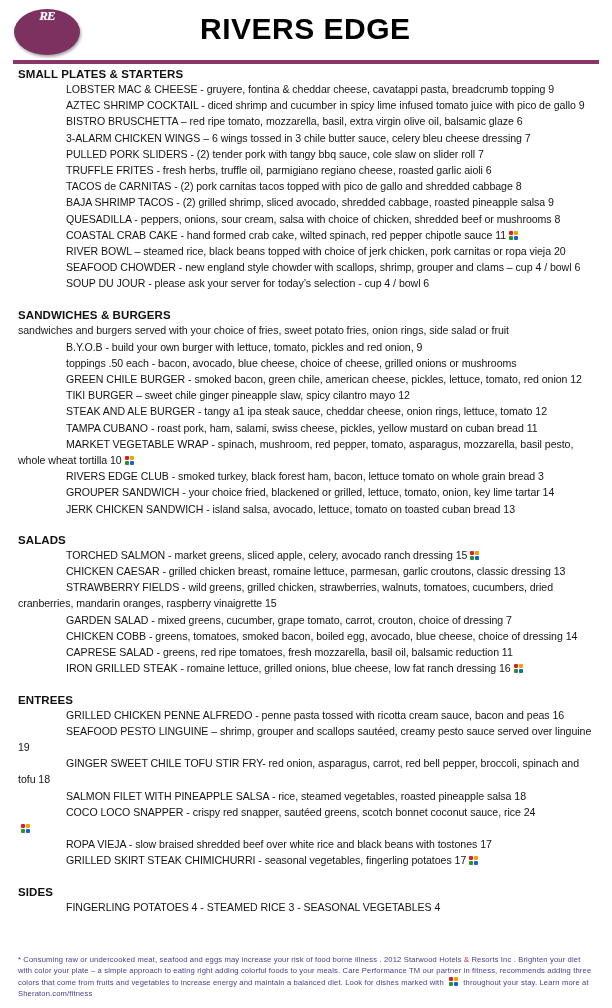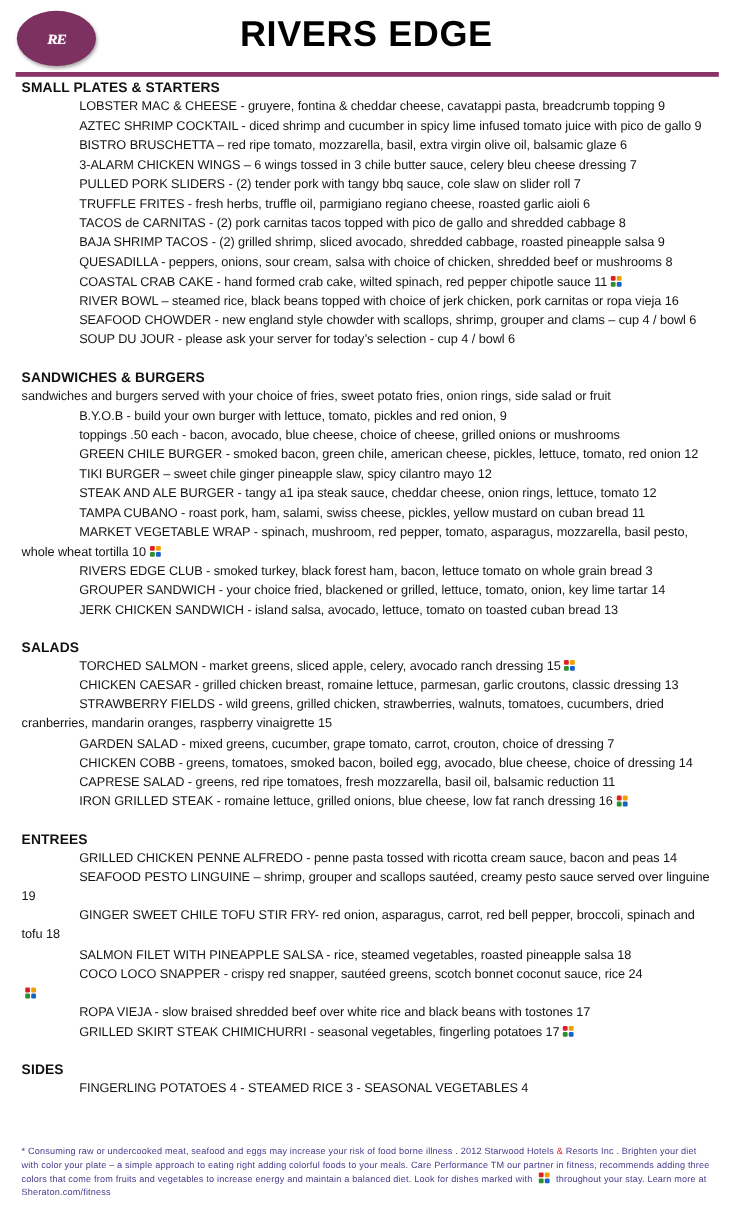--- a/index.html
+++ b/index.html
@@ -26,21 +26,21 @@
   .logo-badge {
     position: absolute;
     left: 14px;
     top: 9px;
     width: 66px;
     height: 46px;
     border-radius: 50%;
     background: #7d3161;
     box-shadow: 1px 2px 3px rgba(0,0,0,0.35);
     display: flex;
-    align-items: center;
+    align-items: flex-start;
     justify-content: center;
   }
   .logo-mono {
     color: #ffffff;
     font-family: "Liberation Serif", serif;
     font-style: italic;
     font-weight: bold;
     font-size: 13px;
     letter-spacing: -1px;
     line-height: 1;
@@ -150,21 +150,21 @@
       <div class="item"><span class="name">LOBSTER MAC &amp; CHEESE - gruyere, fontina &amp; cheddar cheese, cavatappi pasta, breadcrumb topping 9</span></div>
       <div class="item"><span class="name">AZTEC SHRIMP COCKTAIL - diced shrimp and cucumber in spicy lime infused tomato juice with pico de gallo 9</span></div>
       <div class="item"><span class="name">BISTRO BRUSCHETTA – red ripe tomato, mozzarella, basil, extra virgin olive oil, balsamic glaze 6</span></div>
       <div class="item"><span class="name">3-ALARM CHICKEN WINGS – 6 wings tossed in 3 chile butter sauce, celery bleu cheese dressing 7</span></div>
       <div class="item"><span class="name">PULLED PORK SLIDERS - (2) tender pork with tangy bbq sauce, cole slaw on slider roll 7</span></div>
       <div class="item"><span class="name">TRUFFLE FRITES - fresh herbs, truffle oil, parmigiano regiano cheese, roasted garlic aioli 6</span></div>
       <div class="item"><span class="name">TACOS de CARNITAS - (2) pork carnitas tacos topped with pico de gallo and shredded cabbage 8</span></div>
       <div class="item"><span class="name">BAJA SHRIMP TACOS - (2) grilled shrimp, sliced avocado, shredded cabbage, roasted pineapple salsa 9</span></div>
       <div class="item"><span class="name">QUESADILLA - peppers, onions, sour cream, salsa with choice of chicken, shredded beef or mushrooms 8</span></div>
       <div class="item"><span class="name">COASTAL CRAB CAKE - hand formed crab cake, wilted spinach, red pepper chipotle sauce 11</span><span class="pinwheel"><i></i><i></i><i></i><i></i></span></div>
-      <div class="item"><span class="name">RIVER BOWL – steamed rice, black beans topped with choice of jerk chicken, pork carnitas or ropa vieja 16</span></div>
+      <div class="item"><span class="name">RIVER BOWL – steamed rice, black beans topped with choice of jerk chicken, pork carnitas or ropa vieja 20</span></div>
       <div class="item"><span class="name">SEAFOOD CHOWDER - new england style chowder with scallops, shrimp, grouper and clams – cup 4 / bowl 6</span></div>
       <div class="item"><span class="name">SOUP DU JOUR - please ask your server for today’s selection - cup 4 / bowl 6</span></div>
     </div>
     <div class="section-gap"></div>
     <div class="section">
       <div class="section-title">SANDWICHES &amp; BURGERS</div>
       <div class="section-note">sandwiches and burgers served with your choice of fries, sweet potato fries, onion rings, side salad or fruit</div>
       <div class="item"><span class="name">B.Y.O.B - build your own burger with lettuce, tomato, pickles and red onion, 9</span></div>
       <div class="item"><span class="name">toppings .50 each - bacon, avocado, blue cheese, choice of cheese, grilled onions or mushrooms</span></div>
       <div class="item"><span class="name">GREEN CHILE BURGER - smoked bacon, green chile, american cheese, pickles, lettuce, tomato, red onion 12</span></div>
@@ -183,21 +183,21 @@
       <div class="item"><span class="name">CHICKEN CAESAR - grilled chicken breast, romaine lettuce, parmesan, garlic croutons, classic dressing 13</span></div>
       <div class="item"><span class="name">STRAWBERRY FIELDS - wild greens, grilled chicken, strawberries, walnuts, tomatoes, cucumbers, dried cranberries, mandarin oranges, raspberry vinaigrette 15</span></div>
       <div class="item"><span class="name">GARDEN SALAD - mixed greens, cucumber, grape tomato, carrot, crouton, choice of dressing 7</span></div>
       <div class="item"><span class="name">CHICKEN COBB - greens, tomatoes, smoked bacon, boiled egg, avocado, blue cheese, choice of dressing 14</span></div>
       <div class="item"><span class="name">CAPRESE SALAD - greens, red ripe tomatoes, fresh mozzarella, basil oil, balsamic reduction 11</span></div>
       <div class="item"><span class="name">IRON GRILLED STEAK - romaine lettuce, grilled onions, blue cheese, low fat ranch dressing 16</span><span class="pinwheel"><i></i><i></i><i></i><i></i></span></div>
     </div>
     <div class="section-gap"></div>
     <div class="section">
       <div class="section-title">ENTREES</div>
-      <div class="item"><span class="name">GRILLED CHICKEN PENNE ALFREDO - penne pasta tossed with ricotta cream sauce, bacon and peas 14</span></div>
+      <div class="item"><span class="name">GRILLED CHICKEN PENNE ALFREDO - penne pasta tossed with ricotta cream sauce, bacon and peas 16</span></div>
       <div class="item"><span class="name">SEAFOOD PESTO LINGUINE – shrimp, grouper and scallops sautéed, creamy pesto sauce served over linguine 19</span></div>
       <div class="item"><span class="name">GINGER SWEET CHILE TOFU STIR FRY- red onion, asparagus, carrot, red bell pepper, broccoli, spinach and tofu 18</span></div>
       <div class="item"><span class="name">SALMON FILET WITH PINEAPPLE SALSA - rice, steamed vegetables, roasted pineapple salsa 18</span></div>
       <div class="item"><span class="name">COCO LOCO SNAPPER - crispy red snapper, sautéed greens, scotch bonnet coconut sauce, rice 24</span></div>
       <div class="item"><span class="pinwheel"><i></i><i></i><i></i><i></i></span></div>
       <div class="item"><span class="name">ROPA VIEJA - slow braised shredded beef over white rice and black beans with tostones 17</span></div>
       <div class="item"><span class="name">GRILLED SKIRT STEAK CHIMICHURRI - seasonal vegetables, fingerling potatoes 17</span><span class="pinwheel"><i></i><i></i><i></i><i></i></span></div>
     </div>
     <div class="section-gap"></div>
     <div class="section">

